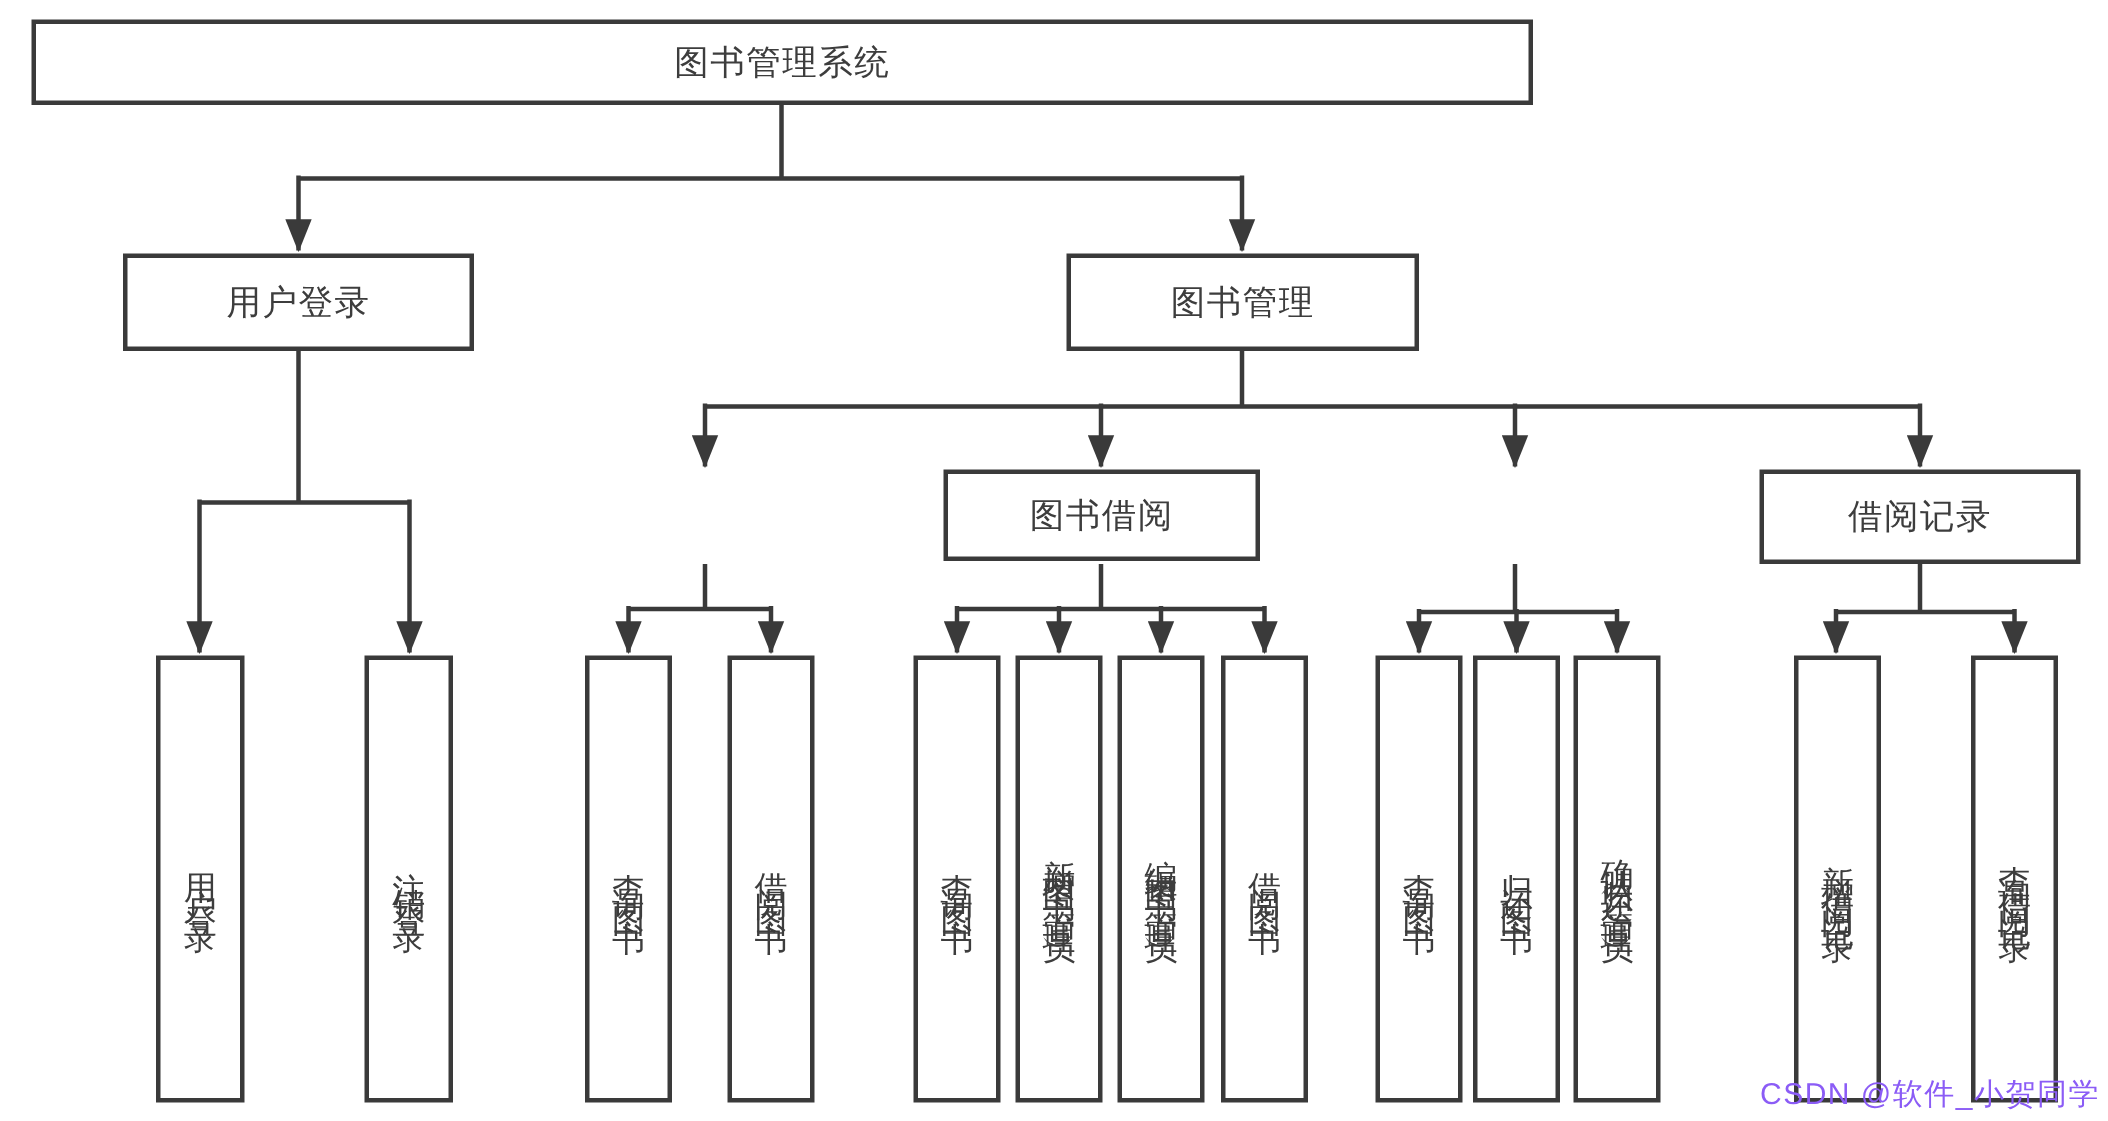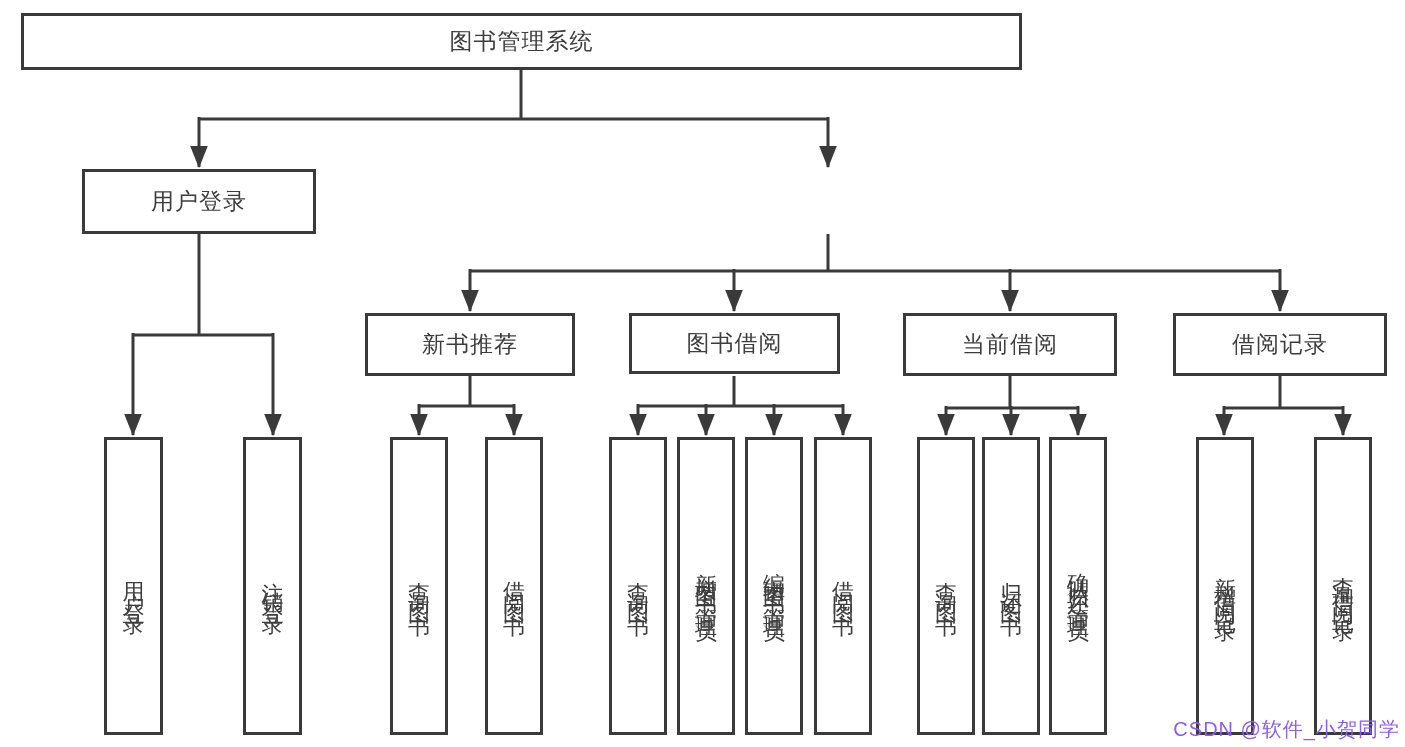--- a/index.html
+++ b/index.html
@@ -75,29 +75,26 @@
     </g>
   </svg>
 
   <div class="node" style="left:21px; top:13px; width:1001px; height:57px;">
     <span class="hlabel">图书管理系统</span>
   </div>
 
   <div class="node" style="left:82px; top:169px; width:234px; height:65px;">
     <span class="hlabel">用户登录</span>
   </div>
+  <div class="node" style="left:711px; top:169px; width:235px; height:65px;">
+    <span class="hlabel">图书管理</span>
+  </div>
 
-  <div class="node" style="left:365px; top:313px; width:210px; height:63px;">
-    <span class="hlabel">新书推荐</span>
-  </div>
   <div class="node" style="left:629px; top:313px; width:211px; height:61px;">
     <span class="hlabel">图书借阅</span>
-  </div>
-  <div class="node" style="left:903px; top:313px; width:214px; height:63px;">
-    <span class="hlabel">当前借阅</span>
   </div>
   <div class="node" style="left:1173px; top:313px; width:214px; height:63px;">
     <span class="hlabel">借阅记录</span>
   </div>
 
   <div class="node leaf" style="left:104px; top:437px; width:59px; height:298px;">
     <span class="vlabel v4">用户登录</span>
   </div>
   <div class="node leaf" style="left:243px; top:437px; width:59px; height:298px;">
     <span class="vlabel v4">注销登录</span>

